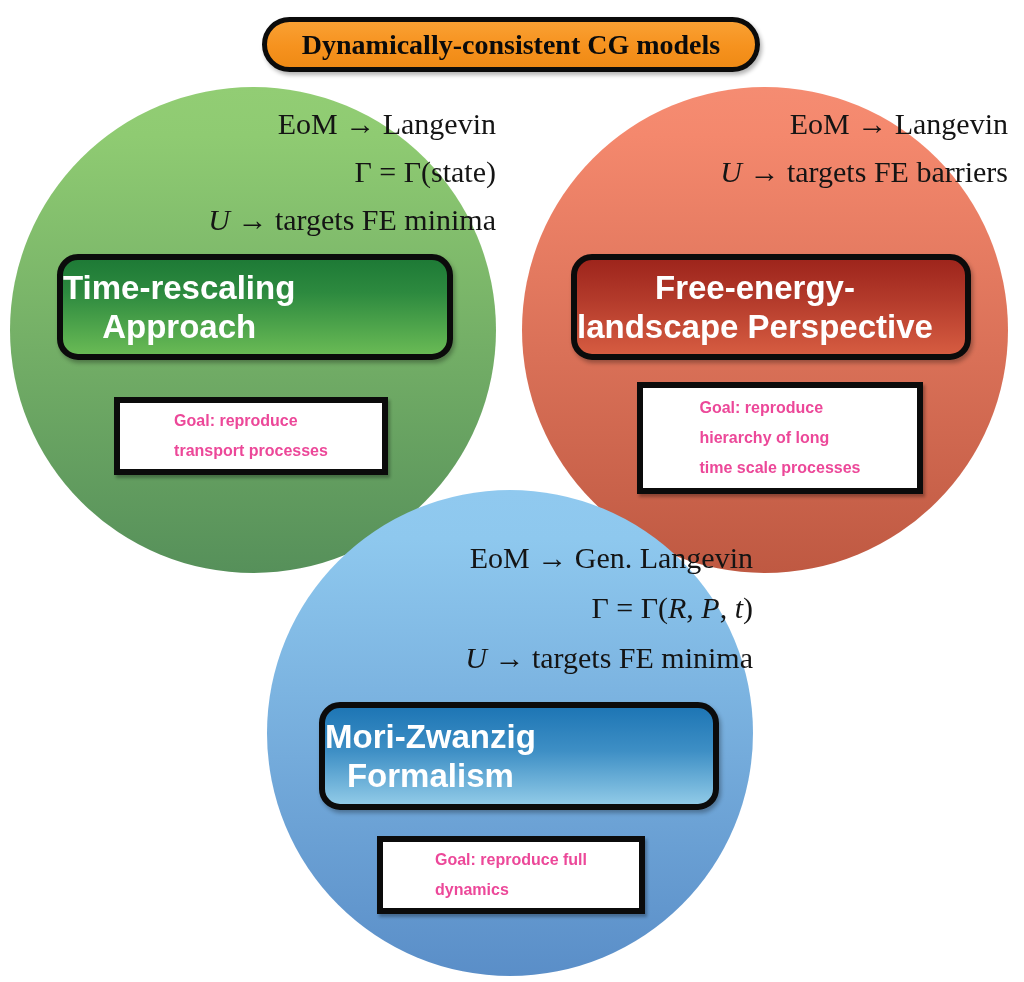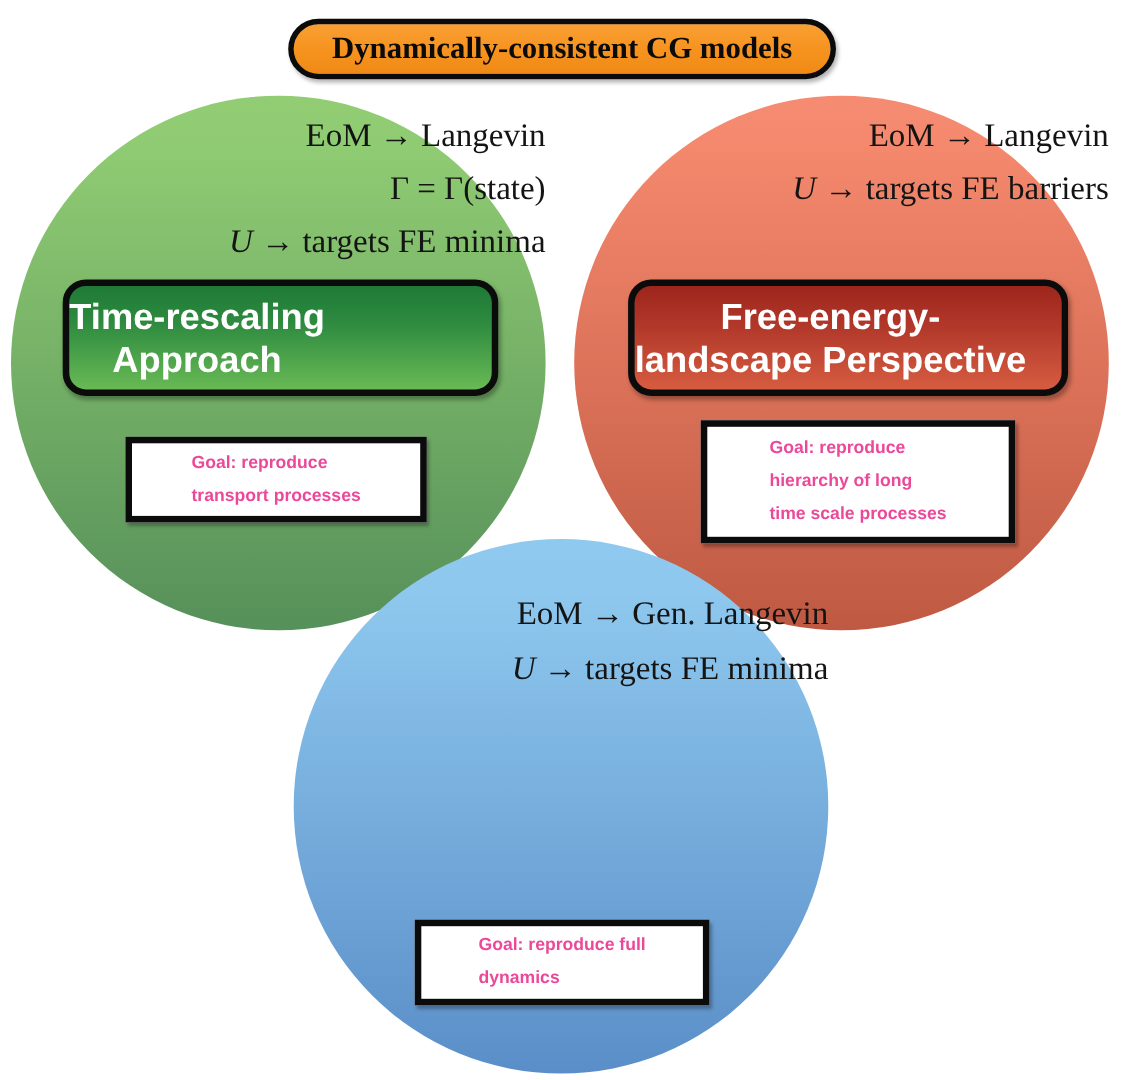--- a/index.html
+++ b/index.html
@@ -152,21 +152,26 @@
     <div class="goal-box gb-red">
       <span>Goal: reproduce
 hierarchy of long
 time scale processes</span>
     </div>
   </div>
 
   <div class="circle c-blue">
     <div class="formulas f-blue">
         <div class="formula-line"><span>EoM → Gen. Langevin</span></div>
+        <div class="formula-line"><span>Γ = Γ(</span><span class="it">R</span><span>, </span><span class="it">P</span><span>, </span><span class="it">t</span><span>)</span></div>
         <div class="formula-line"><span class="it">U</span><span> → targets FE minima</span></div>
       </div>
+    <div class="method-box mb-blue">
+      <span>Mori-Zwanzig
+Formalism</span>
+    </div>
     <div class="goal-box gb-blue">
       <span>Goal: reproduce full
 dynamics</span>
     </div>
   </div>
 
 </div>
 
 </body></html>

